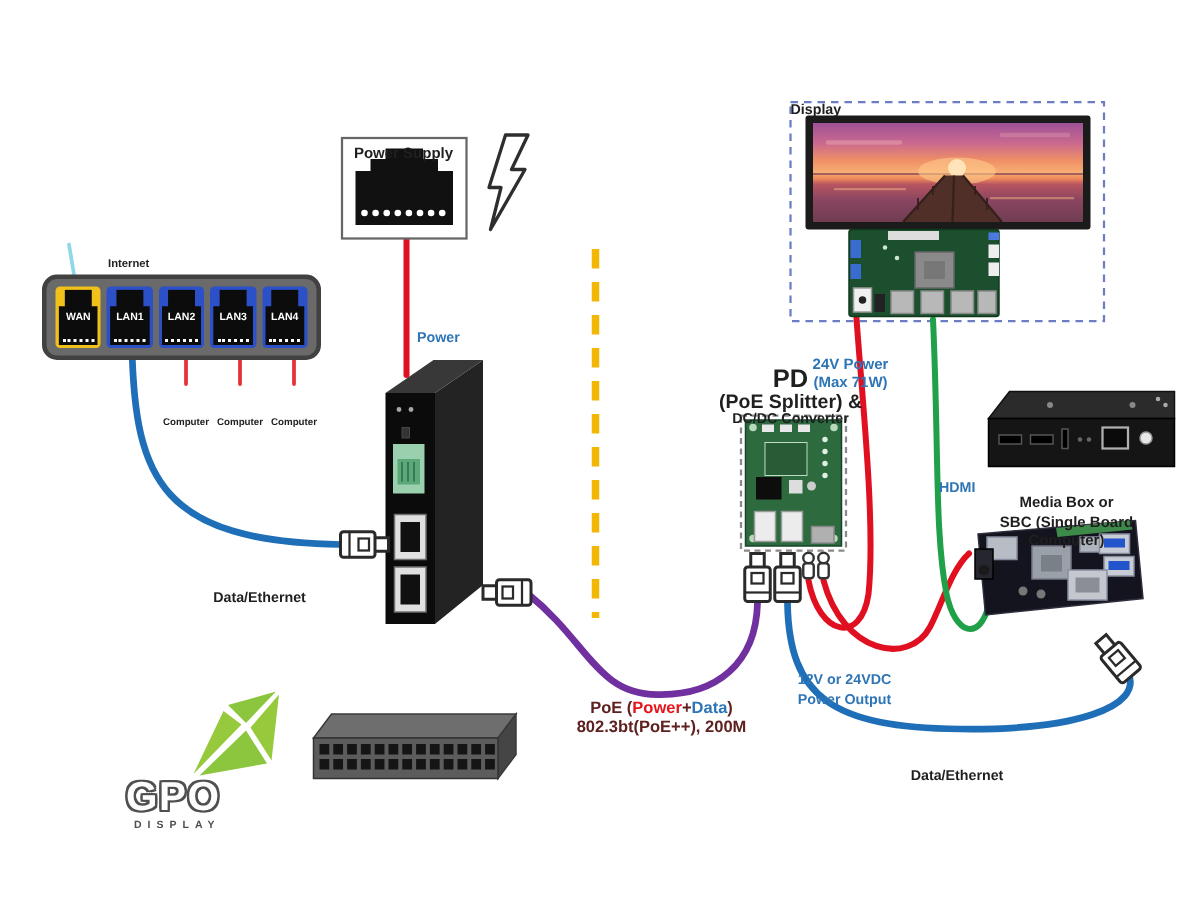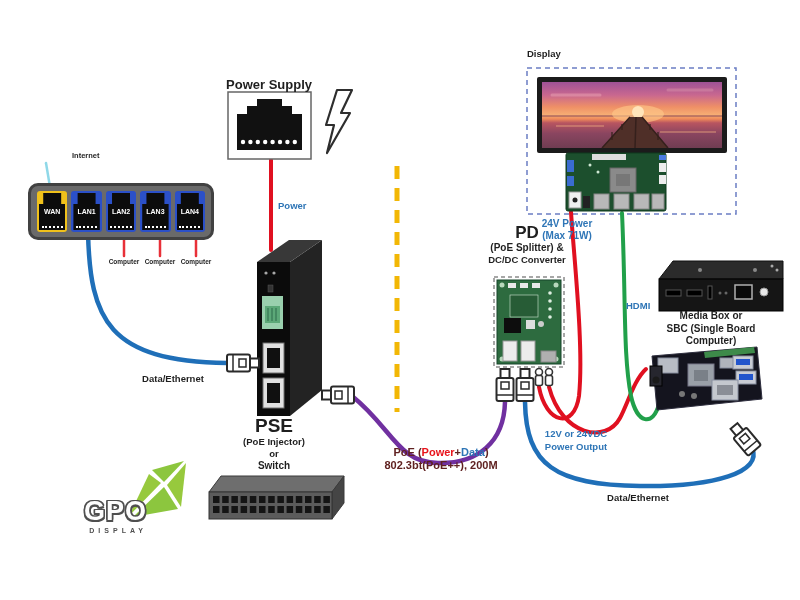--- a/index.html
+++ b/index.html
@@ -1,19 +1,19 @@
 <!DOCTYPE html>
 <html><head>
 <meta charset="utf-8">
 <style>
   html,body{margin:0;padding:0;background:#ffffff;}
   #stage{position:relative;width:800px;height:600px;background:#ffffff;overflow:hidden;
          font-family:"Liberation Sans",sans-serif;}
   #art{position:absolute;left:0;top:0;}
-  .lbl{position:absolute;font-weight:bold;color:#1f1f1f;line-height:1.25;}
+  .lbl{position:absolute;font-weight:bold;color:#1f1f1f;line-height:1.25;margin-top:20px;}
   .center{text-align:center;}
   .blue{color:#2e75b6;}
   .maroon{color:#5f2120;}
   .red{color:#e8141c;}
   
   .router{position:absolute;left:28px;top:183px;width:186px;height:57px;background:#6a6a6a;
           border:3px solid #414141;border-radius:10px;display:flex;gap:4px;padding:5px 6px;
           box-sizing:border-box;}
   .port{flex:1;border-radius:3px;padding:2px;display:flex;}
   .port.wan{background:#f0c11b;}
@@ -294,54 +294,48 @@
           <span>LAN4</span>
       <div class="port-dots"></div>
         </div>
   </div>
 </div>
 
 <div class="lbl center" style="left:104px;top:258px;width:40px;font-size:6.5px;">Computer</div>
 <div class="lbl center" style="left:140px;top:258px;width:40px;font-size:6.5px;">Computer</div>
 <div class="lbl center" style="left:176px;top:258px;width:40px;font-size:6.5px;">Computer</div>
 
-<div class="lbl center" style="left:224px;top:77px;width:90px;font-size:13px;">Power Supply</div>
+<div class="lbl center" style="left:224px;top:77px;width:90px;font-size:10px;">Power Supply</div>
 <div class="lbl blue" style="left:278px;top:200px;font-size:9.5px;">Power</div>
 
 <div class="lbl center" style="left:128px;top:373px;width:90px;font-size:9.5px;">Data/Ethernet</div>
 
-<div class="lbl center" style="left:224px;top:415px;width:100px;">
-  <div style="font-size:19px;line-height:21px;">PSE</div>
-  <div style="font-size:9.5px;line-height:12px;">(PoE Injector)</div>
-  <div style="font-size:9.5px;line-height:12px;">or</div>
-  <div style="font-size:10px;line-height:12px;">Switch</div>
-</div>
 
 <div class="lbl center" style="left:477px;top:224px;width:100px;">
   <div style="font-size:17px;line-height:18px;">PD</div>
-  <div style="font-size:10px;line-height:11.5px;">(PoE Splitter) &amp;</div>
+  <div style="font-size:13px;line-height:11.5px;">(PoE Splitter) &amp;</div>
   <div style="font-size:9.5px;line-height:11.5px;">DC/DC Converter</div>
 </div>
 
 <div class="lbl" style="left:527px;top:48px;font-size:9.5px;">Display</div>
 
 <div class="lbl center blue" style="left:536px;top:218px;width:62px;font-size:10px;line-height:11.5px;">
   <div>24V Power</div>
   <div>(Max 71W)</div>
 </div>
 
 <div class="lbl center" style="left:641px;top:310px;width:140px;font-size:10px;line-height:12.5px;">
   <div>Media Box or</div>
   <div>SBC (Single Board</div>
   <div>Computer)</div>
 </div>
 
 <div class="lbl blue" style="left:626px;top:300px;font-size:9.5px;">HDMI</div>
 
-<div class="lbl center blue" style="left:526px;top:427px;width:100px;font-size:9.5px;line-height:13px;">
+<div class="lbl center blue" style="left:513px;top:427px;width:100px;font-size:9.5px;line-height:13px;">
   <div>12V or 24VDC</div>
   <div>Power Output</div>
 </div>
 
 <div class="lbl center" style="left:378px;top:446px;width:126px;font-size:11px;line-height:13px;">
   <div><span class="maroon">PoE (</span><span class="red">Power</span><span class="maroon">+</span><span class="blue">Data</span><span class="maroon">)</span></div>
   <div class="maroon">802.3bt(PoE++), 200M</div>
 </div>
 
 <div class="lbl center" style="left:588px;top:492px;width:100px;font-size:9.5px;">Data/Ethernet</div>

